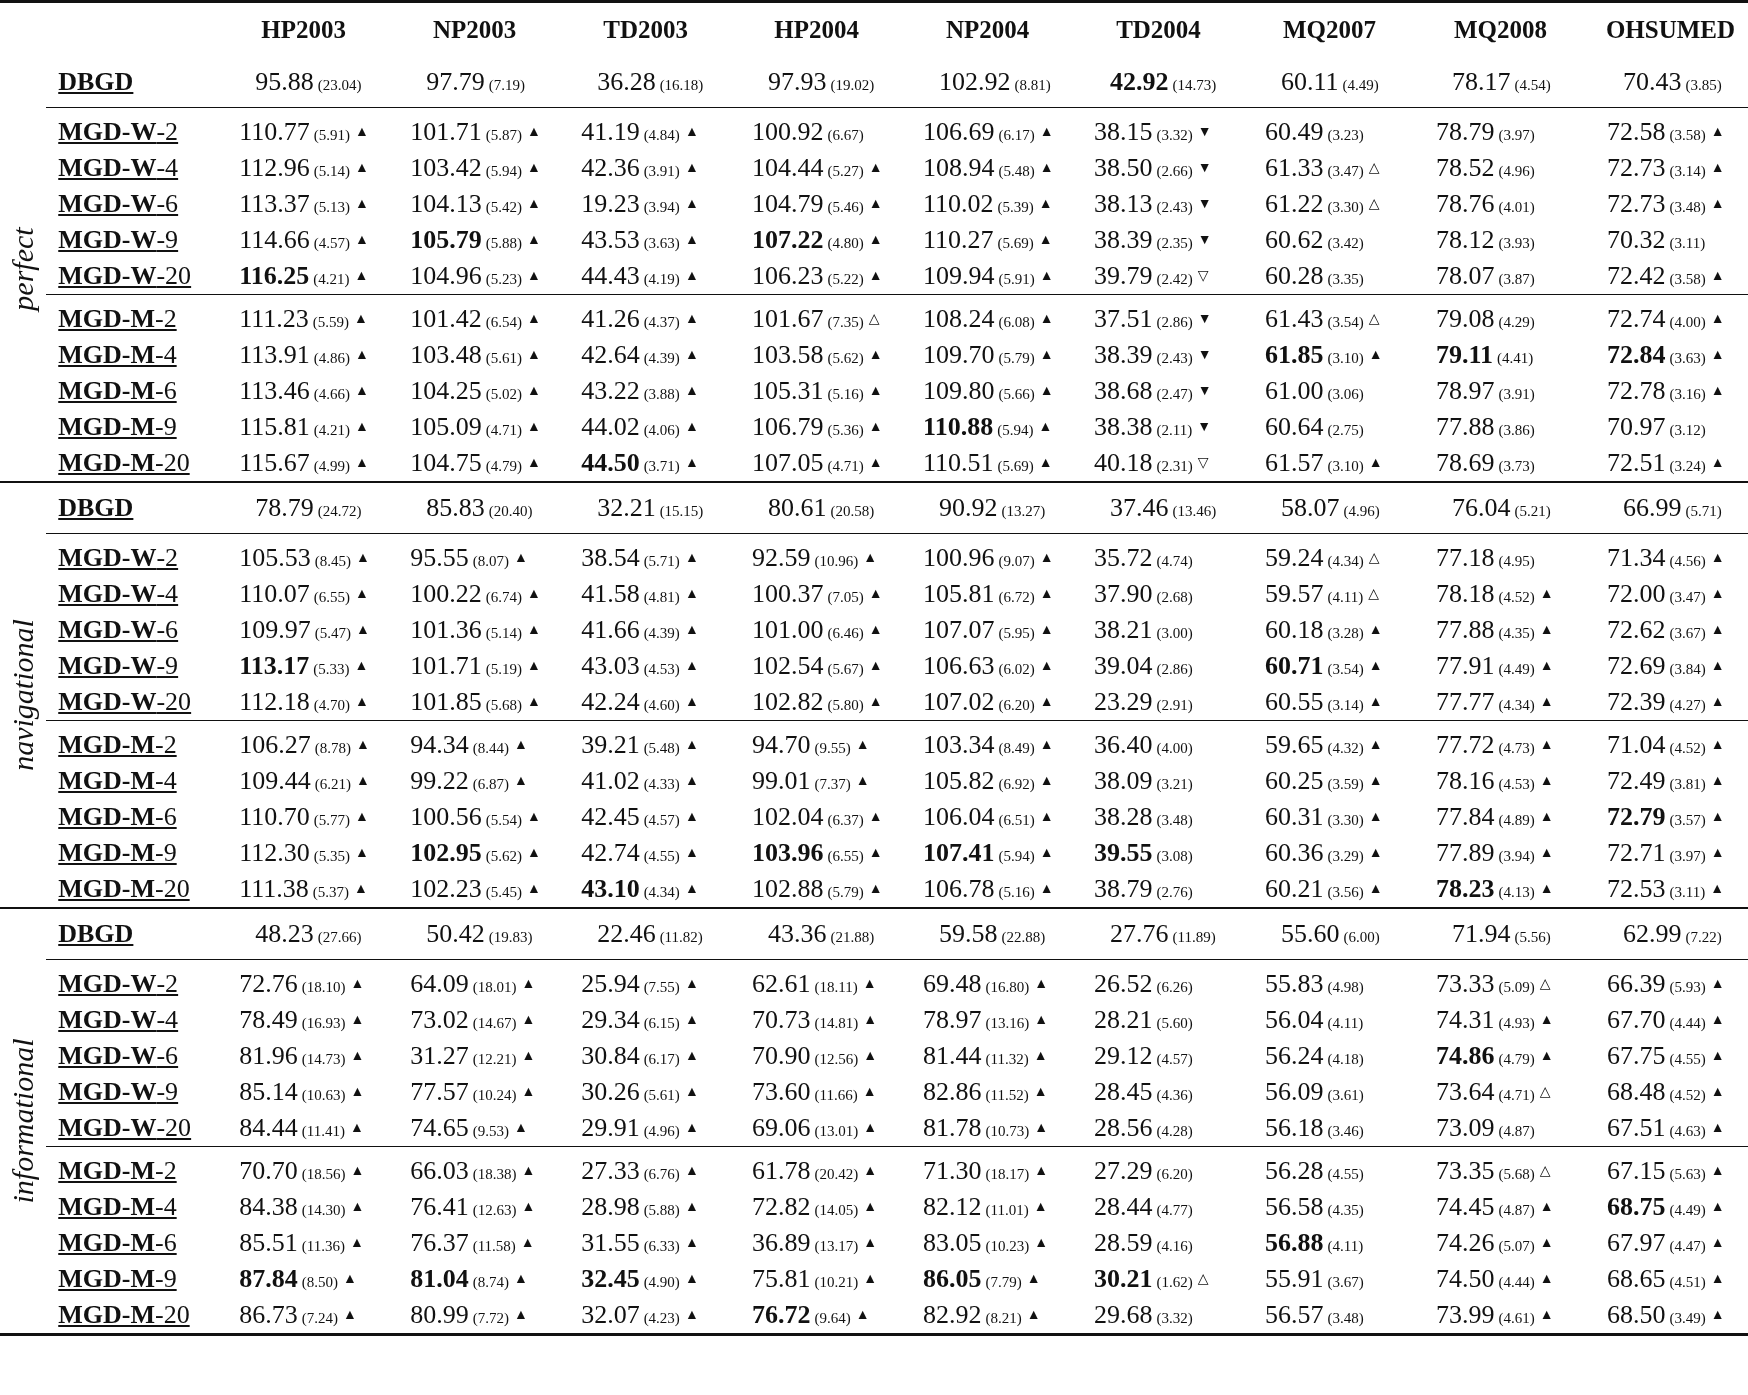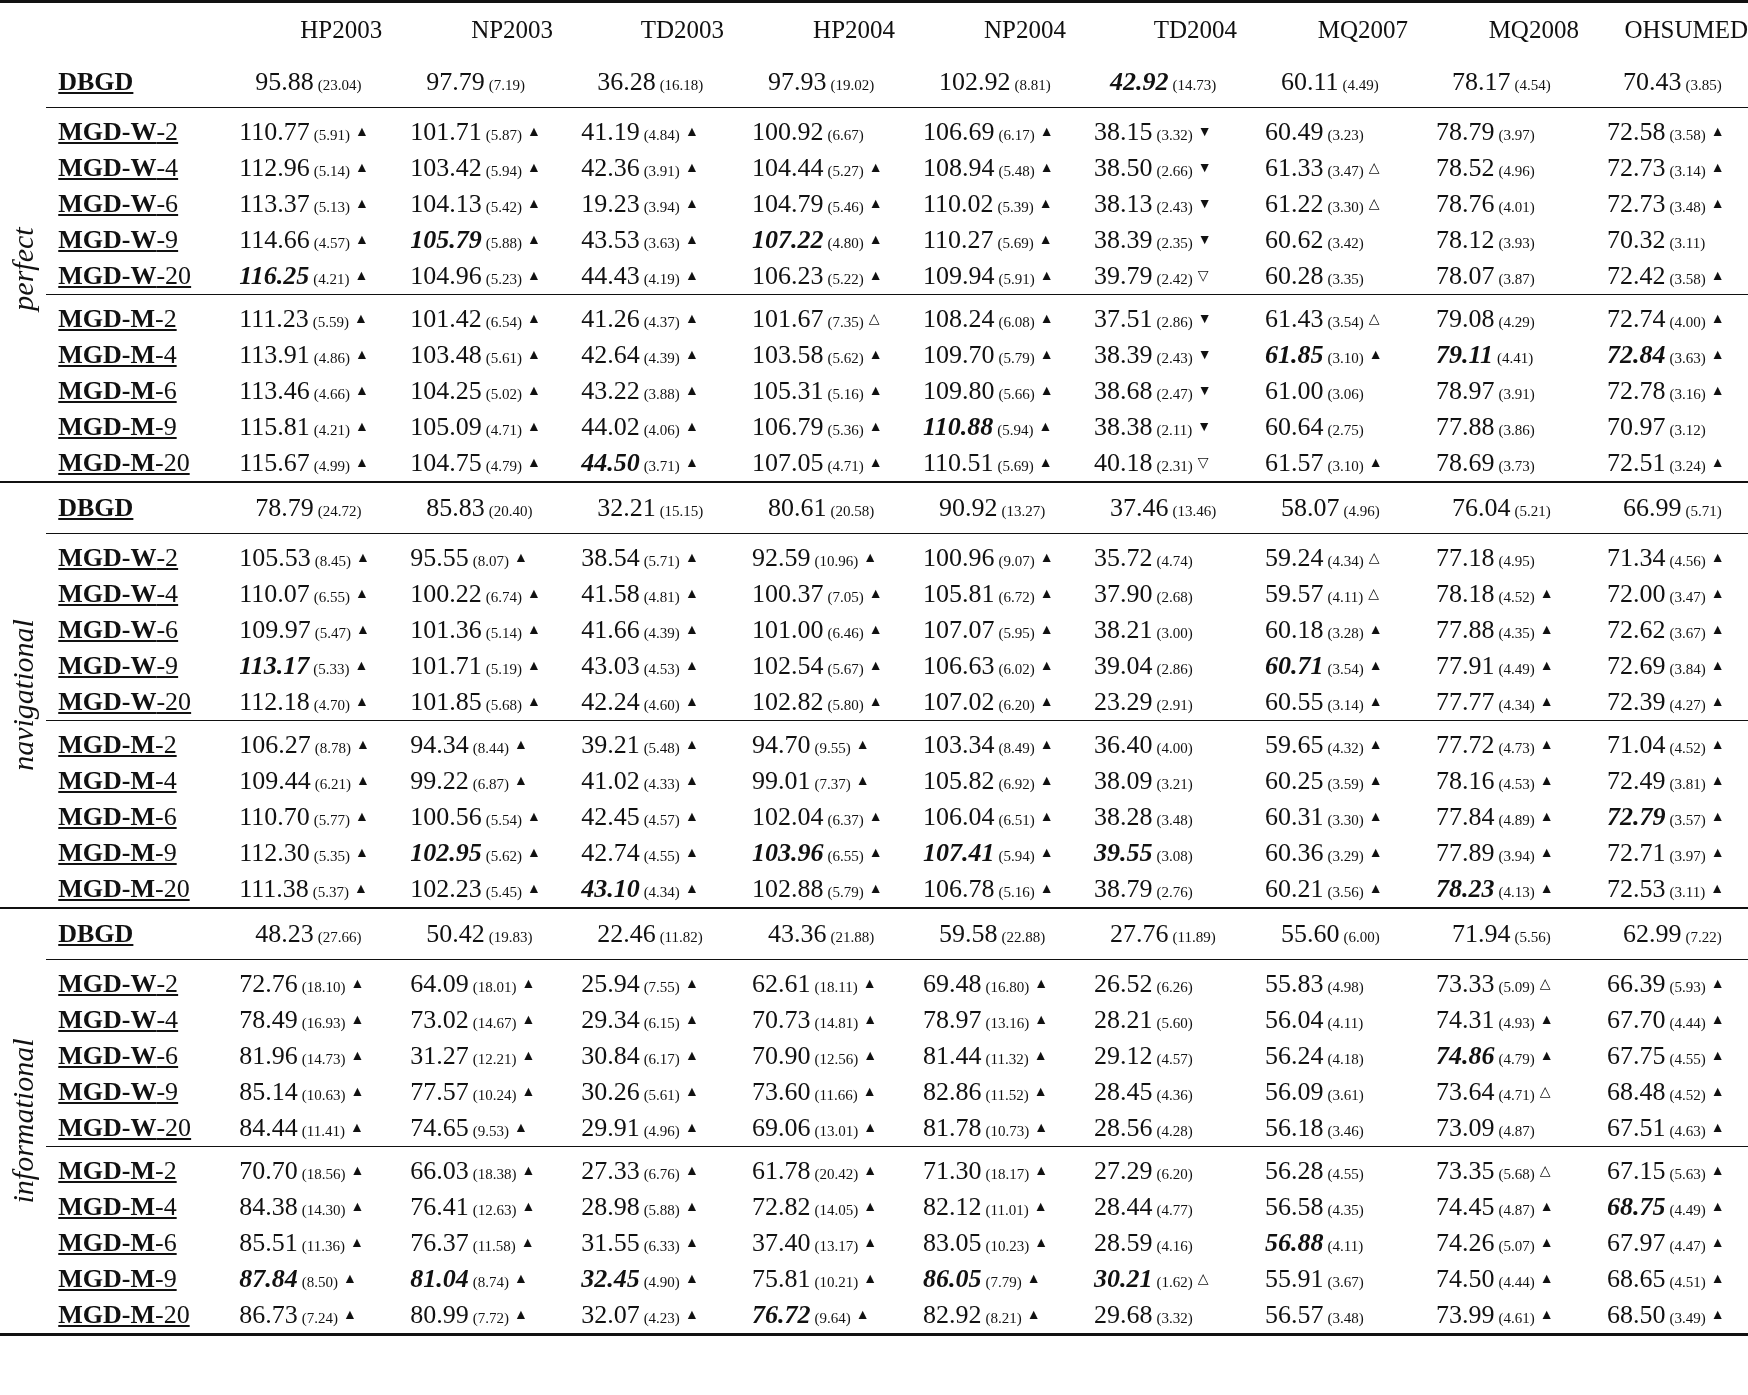--- a/index.html
+++ b/index.html
@@ -4,28 +4,28 @@
 <style>
   html, body { margin: 0; padding: 0; background: #ffffff; }
   body { width: 1748px; height: 1395px; overflow: hidden; font-family: "Liberation Serif", "DejaVu Serif", serif; color: #111; }
   #wrap { position: absolute; left: 0; top: 0; width: 1748px; }
   table { border-collapse: collapse; width: 1748px; table-layout: fixed; }
   col.c-cond { width: 46px; }
   col.c-method { width: 164px; }
   col.c-val { width: 170px; }
   col.c-val-last { width: 168px; }
   .toprule td, .toprule th { border-top: 3px solid #111; }
-  th.hdr { font-weight: normal; font-size: 25px; height: 54px; text-align: right; padding: 0 0 0 14px; vertical-align: middle; }
+  th.hdr { font-weight: bold; font-size: 25px; height: 54px; text-align: center; padding: 0 0 0 14px; vertical-align: middle; }
   td { font-size: 26px; padding: 0; height: 36px; vertical-align: middle; white-space: nowrap; }
   td.method { font-weight: bold; padding-left: 12px; text-decoration: underline; }
   td.method .suffix { font-weight: normal; }
   td.val { padding-left: 28px; }
   .std { font-size: 15px; margin-left: 4px; }
   .mk { font-size: 14px; margin-left: 5px; display: inline-block; vertical-align: 4px; }
-  .bold { font-weight: bold; font-style: italic; }
+  .bold { font-weight: bold; }
   td.cond { position: relative; padding: 0; }
   .cond-label { position: absolute; left: 50%; top: 50%; transform: translate(-50%, -50%) rotate(-90deg); font-style: italic; font-size: 30px; white-space: nowrap; }
   tr.dbgd td { height: 50px; }
   tr.dbgd td.val { padding-left: 44px; }
   tr.rule-below td.method, tr.rule-below td.val { border-bottom: 1.5px solid #111; }
   tr.block-end td { border-bottom: 2px solid #111; }
   tr.grp-first td { padding-top: 6px; }
   tr.bottom td { border-bottom: 3px solid #111; }
 </style>
 </head>
@@ -429,21 +429,21 @@
           <td class="val"><span>28.44</span><span class="std">(4.77)</span></td>
           <td class="val"><span>56.58</span><span class="std">(4.35)</span></td>
           <td class="val"><span>74.45</span><span class="std">(4.87)</span><span class="mk">▲</span></td>
           <td class="val"><span class="bold">68.75</span><span class="std">(4.49)</span><span class="mk">▲</span></td>
         </tr>
         <tr>
           <td class="method"><span>MGD-M</span><span class="suffix">-6</span></td>
           <td class="val"><span>85.51</span><span class="std">(11.36)</span><span class="mk">▲</span></td>
           <td class="val"><span>76.37</span><span class="std">(11.58)</span><span class="mk">▲</span></td>
           <td class="val"><span>31.55</span><span class="std">(6.33)</span><span class="mk">▲</span></td>
-          <td class="val"><span>37.40</span><span class="std">(13.17)</span><span class="mk">▲</span></td>
+          <td class="val"><span>36.89</span><span class="std">(13.17)</span><span class="mk">▲</span></td>
           <td class="val"><span>83.05</span><span class="std">(10.23)</span><span class="mk">▲</span></td>
           <td class="val"><span>28.59</span><span class="std">(4.16)</span></td>
           <td class="val"><span class="bold">56.88</span><span class="std">(4.11)</span></td>
           <td class="val"><span>74.26</span><span class="std">(5.07)</span><span class="mk">▲</span></td>
           <td class="val"><span>67.97</span><span class="std">(4.47)</span><span class="mk">▲</span></td>
         </tr>
         <tr>
           <td class="method"><span>MGD-M</span><span class="suffix">-9</span></td>
           <td class="val"><span class="bold">87.84</span><span class="std">(8.50)</span><span class="mk">▲</span></td>
           <td class="val"><span class="bold">81.04</span><span class="std">(8.74)</span><span class="mk">▲</span></td>

